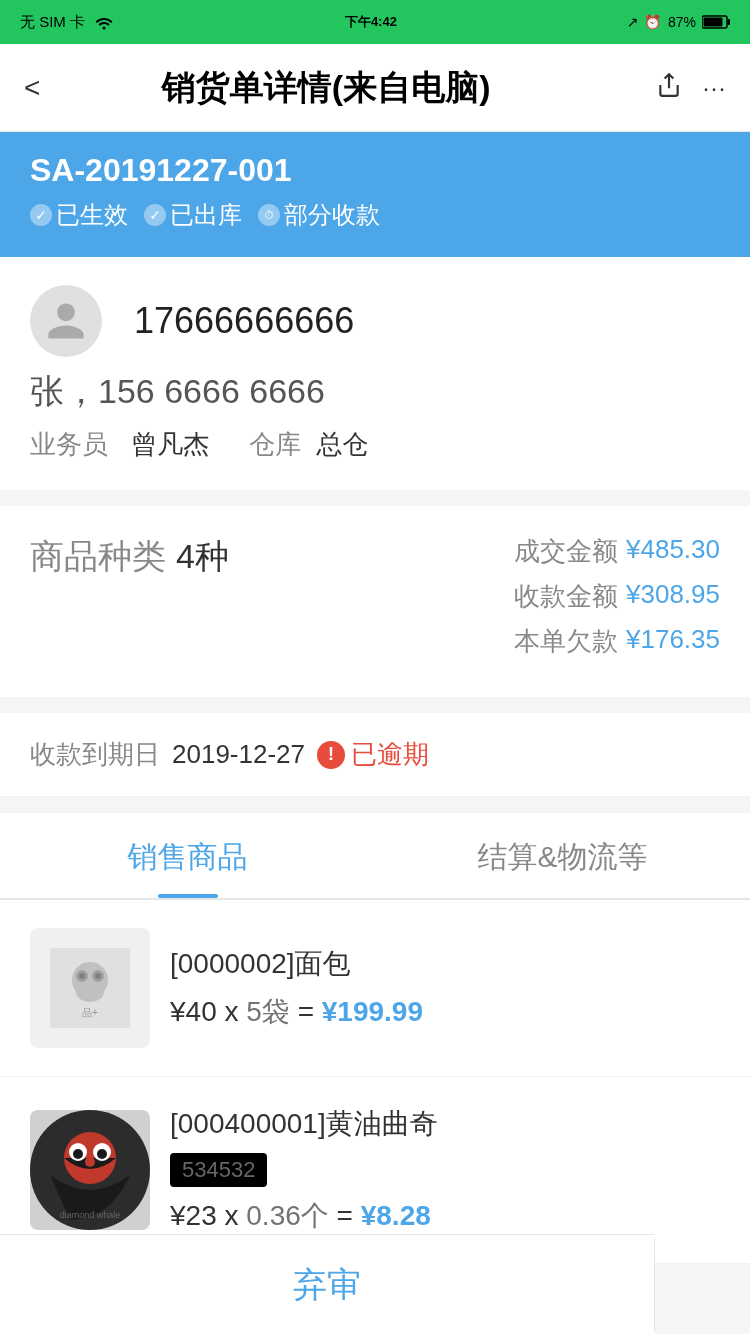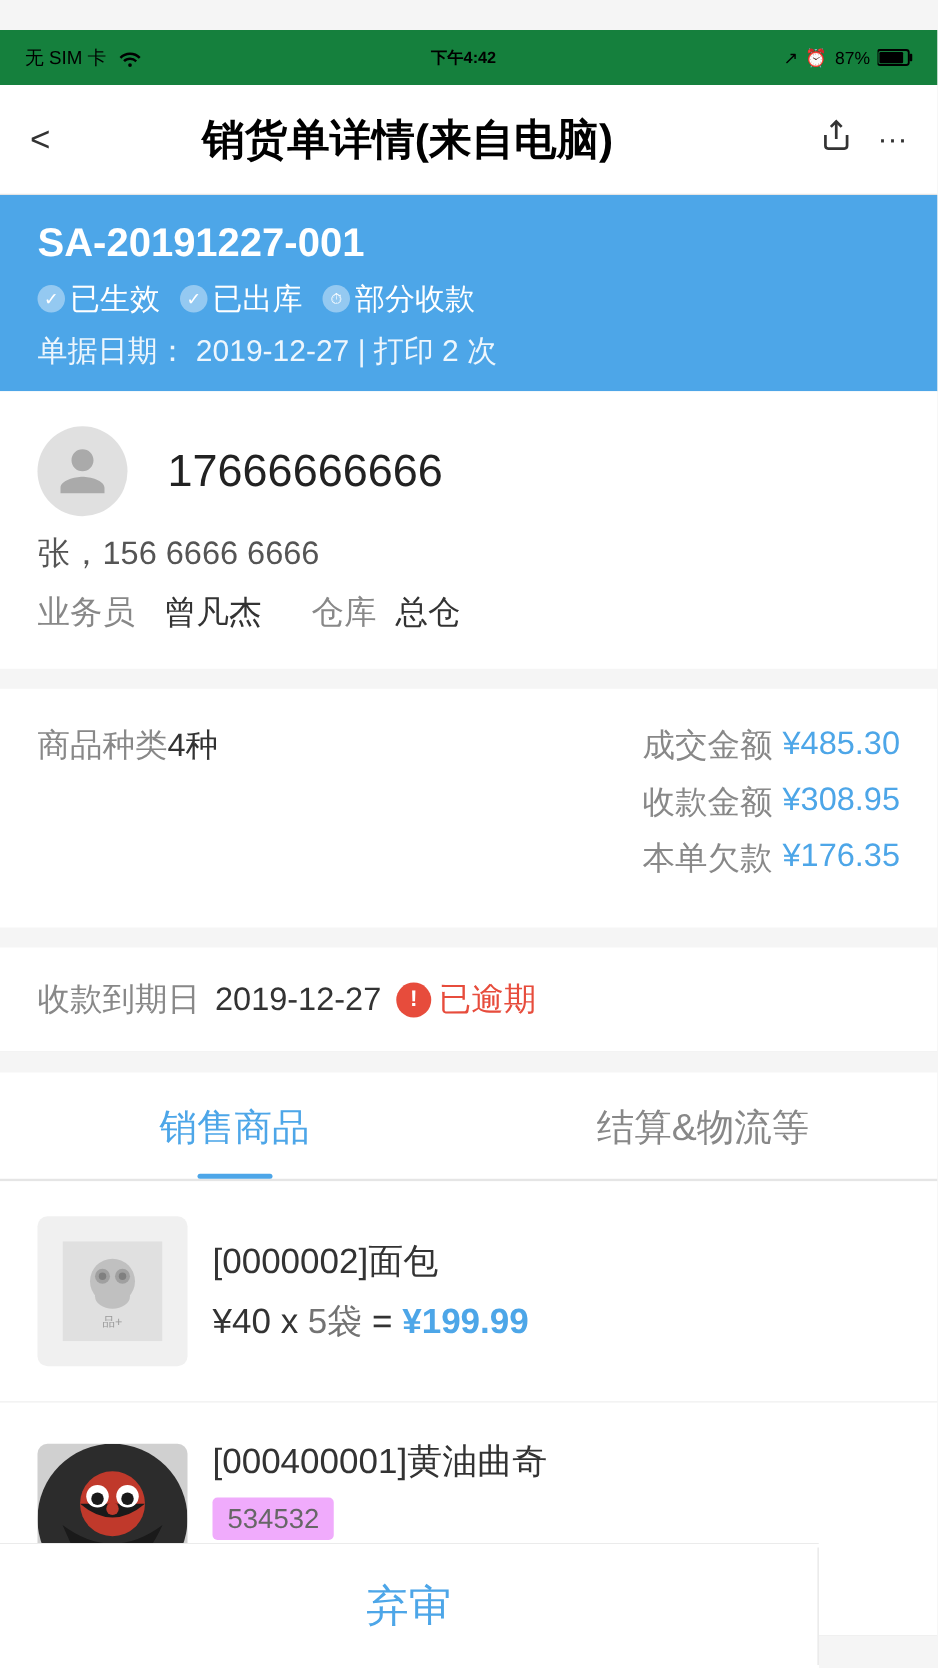--- a/index.html
+++ b/index.html
@@ -9,28 +9,27 @@
       background: #f5f5f5;
       width: 750px;
       min-height: 1334px;
       position: relative;
       overflow-x: hidden;
     }
 
     
     .status-bar {
       height: 44px;
-      background: #15803d;
+      background: #22c55e;
       display: flex;
       align-items: center;
       justify-content: space-between;
       padding: 0 20px;
       font-size: 15px;
       font-weight: 500;
-      margin-top: 24px;
     }
     .status-left { display: flex; align-items: center; gap: 8px; }
     .status-center { font-size: 13px; font-weight: 600; }
     .status-right { display: flex; align-items: center; gap: 6px; font-size: 14px; }
 
     
     .nav-bar {
       height: 88px;
       background: #fff;
       display: flex;
@@ -120,21 +119,21 @@
       height: 72px;
       border-radius: 50%;
       background: #e0e0e0;
       display: flex;
       align-items: center;
       justify-content: center;
       flex-shrink: 0;
     }
     .avatar svg { width: 44px; height: 44px; fill: #aaa; }
     .customer-name { font-size: 36px; font-weight: 500; color: #222; }
-    .customer-detail { font-size: 26px; color: #555; margin-bottom: 12px; }
+    .customer-detail { font-size: 34px; color: #555; margin-bottom: 12px; }
     .customer-meta {
       display: flex;
       gap: 40px;
       font-size: 26px;
       color: #555;
     }
     .meta-label { color: #888; }
     .meta-value { color: #333; }
 
     
@@ -148,23 +147,23 @@
     .summary-left {
       flex: 1;
     }
     .summary-right {
       flex: 1;
       text-align: right;
     }
     .summary-row {
       display: flex;
       align-items: center;
-      gap: 0;
+      gap: 10px;
       margin-bottom: 6px;
-      font-size: 26px;
+      font-size: 34px;
     }
     .summary-label { color: #888; }
     .summary-count { color: #333; font-weight: 500; }
     .amount-row {
       display: flex;
       justify-content: flex-end;
       gap: 8px;
       margin-bottom: 10px;
       font-size: 26px;
     }
@@ -261,21 +260,21 @@
       justify-content: center;
       overflow: hidden;
     }
     .product-image.owl {
       background: #d0d0d0;
     }
     .product-info { flex: 1; }
     .product-code { font-size: 28px; color: #333; margin-bottom: 10px; }
     .product-sku {
       display: inline-block;
-      background: #f0abfc;
+      background: #000000;
       color: #666;
       font-size: 22px;
       padding: 4px 12px;
       border-radius: 4px;
       margin-bottom: 10px;
     }
     .product-price { font-size: 28px; color: #333; }
     .product-price .qty { color: #737373; }
     .product-price .total { color: #4da6e8; font-weight: 600; }
 
@@ -352,25 +351,20 @@
     </div>
     <div class="badge">
       <div class="badge-icon">✓</div>
       <span>已出库</span>
     </div>
     <div class="badge">
       <div class="badge-icon" style="font-size:12px;">⏱</div>
       <span>部分收款</span>
     </div>
   </div>
-  <div class="order-date">
-    <span>单据日期：</span>
-    <span>2019-12-27</span>
-    <span>| 打印 2 次</span>
-  </div>
 </div>
 
 <div class="customer-section">
   <div class="customer-row">
     <div class="avatar">
       <svg viewBox="0 0 24 24" fill="#aaa" xmlns="http://www.w3.org/2000/svg">
         <path d="M12 12c2.7 0 4.8-2.1 4.8-4.8S14.7 2.4 12 2.4 7.2 4.5 7.2 7.2 9.3 12 12 12zm0 2.4c-3.2 0-9.6 1.6-9.6 4.8v2.4h19.2v-2.4c0-3.2-6.4-4.8-9.6-4.8z"></path>
       </svg>
     </div>
     <span class="customer-name">17666666666</span>

